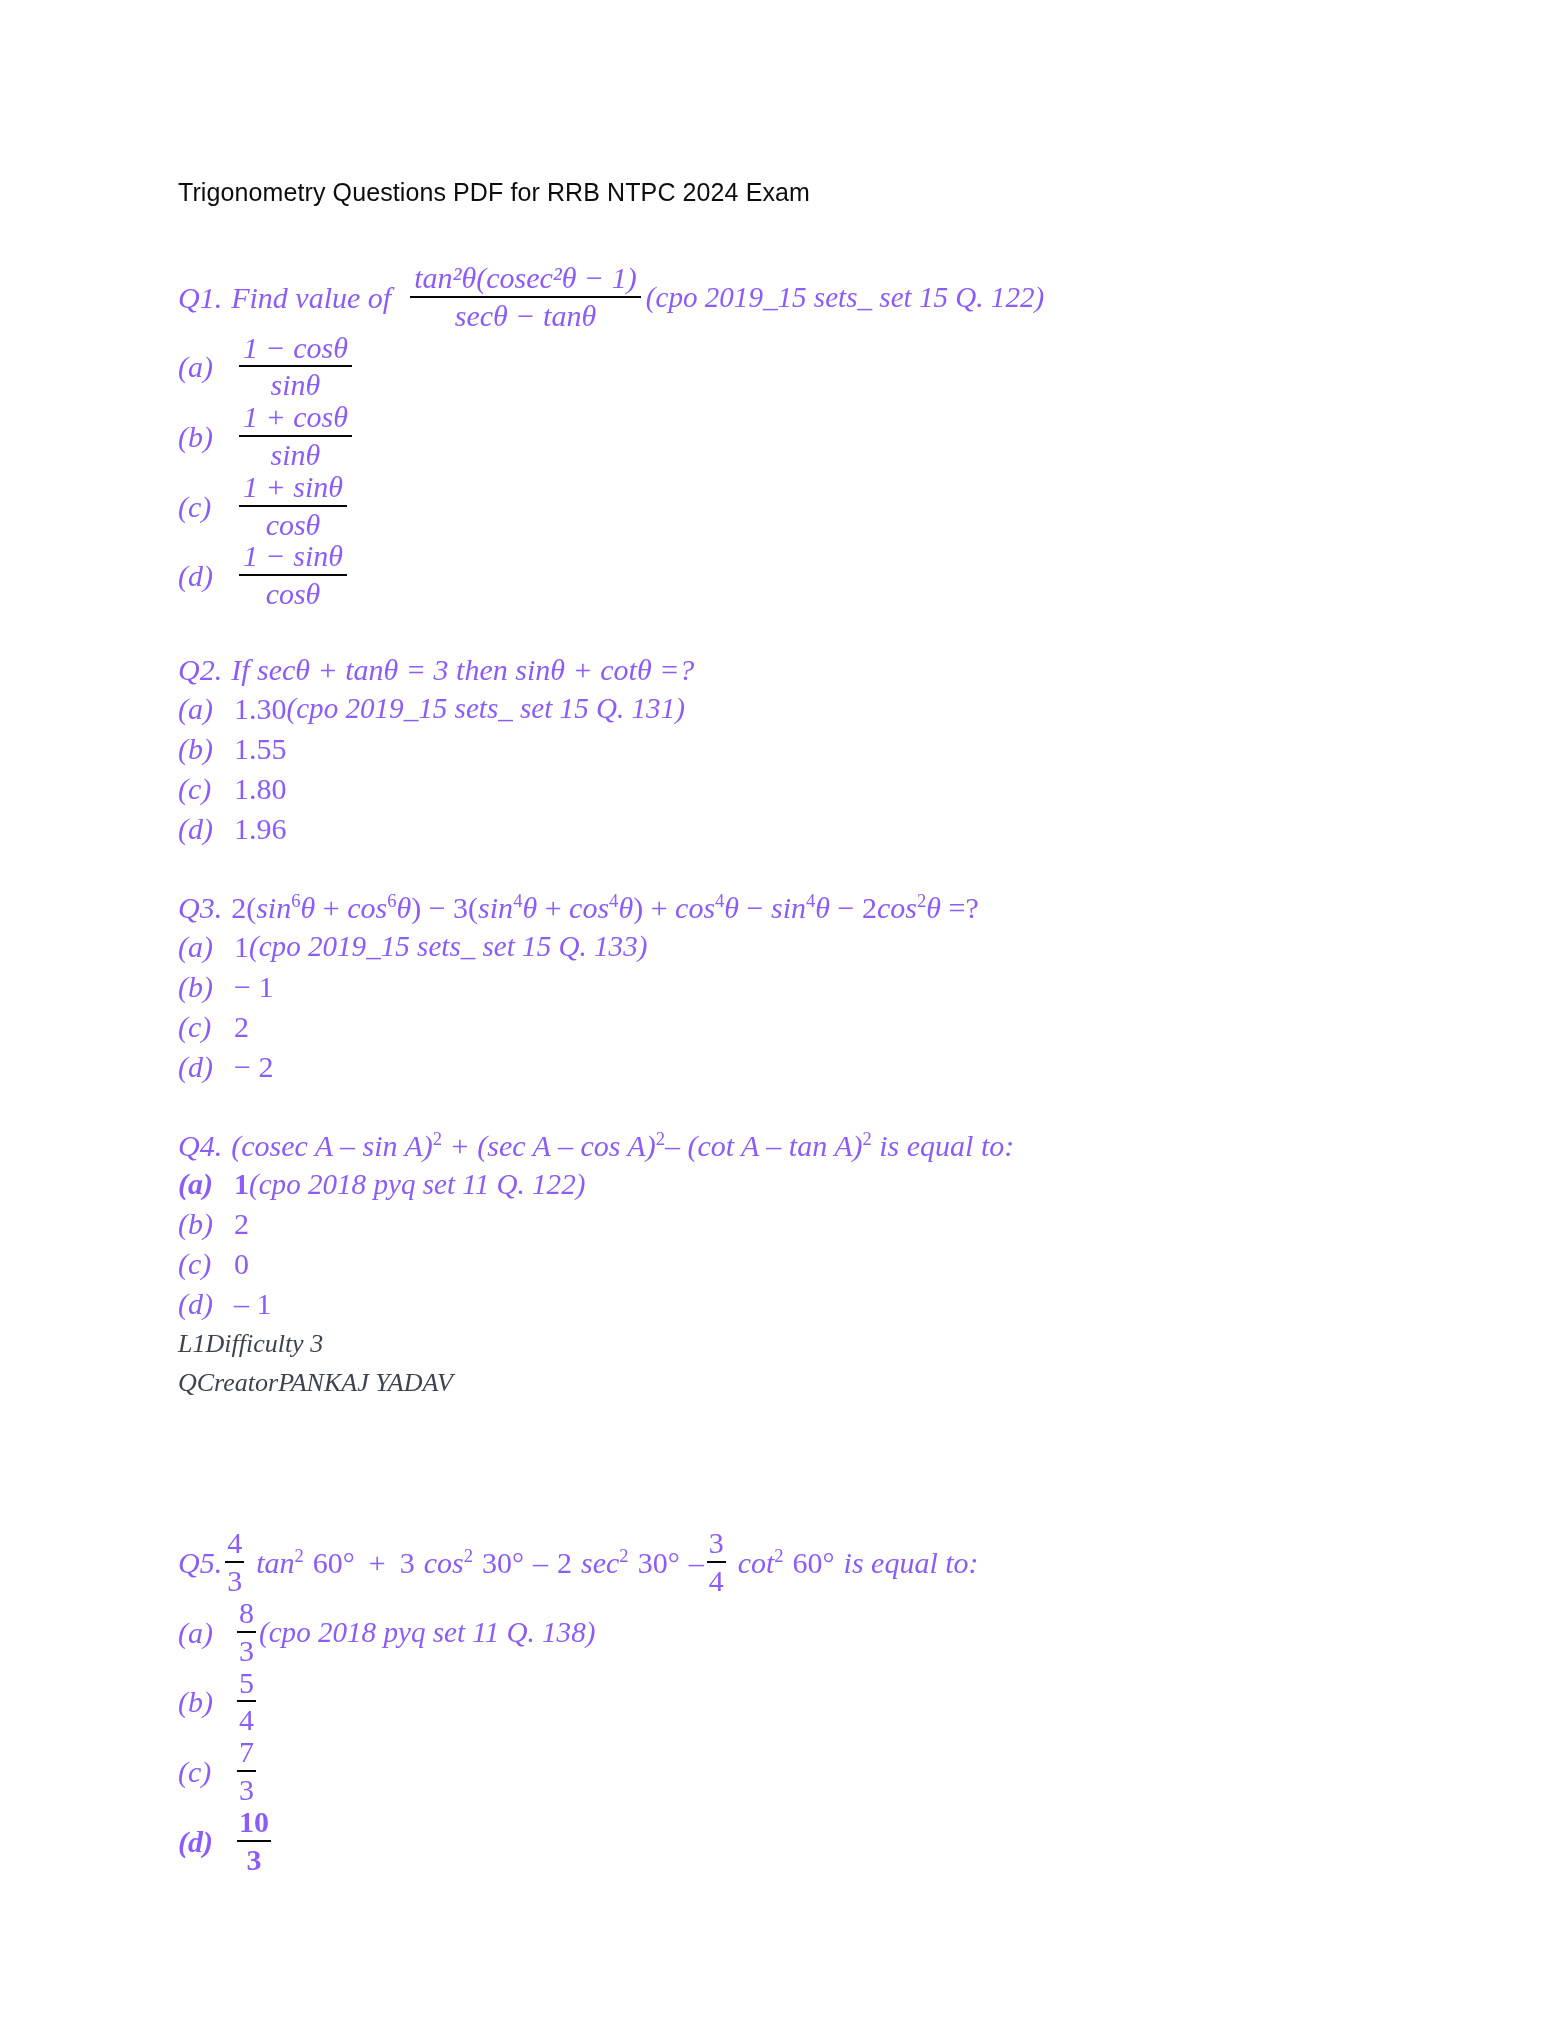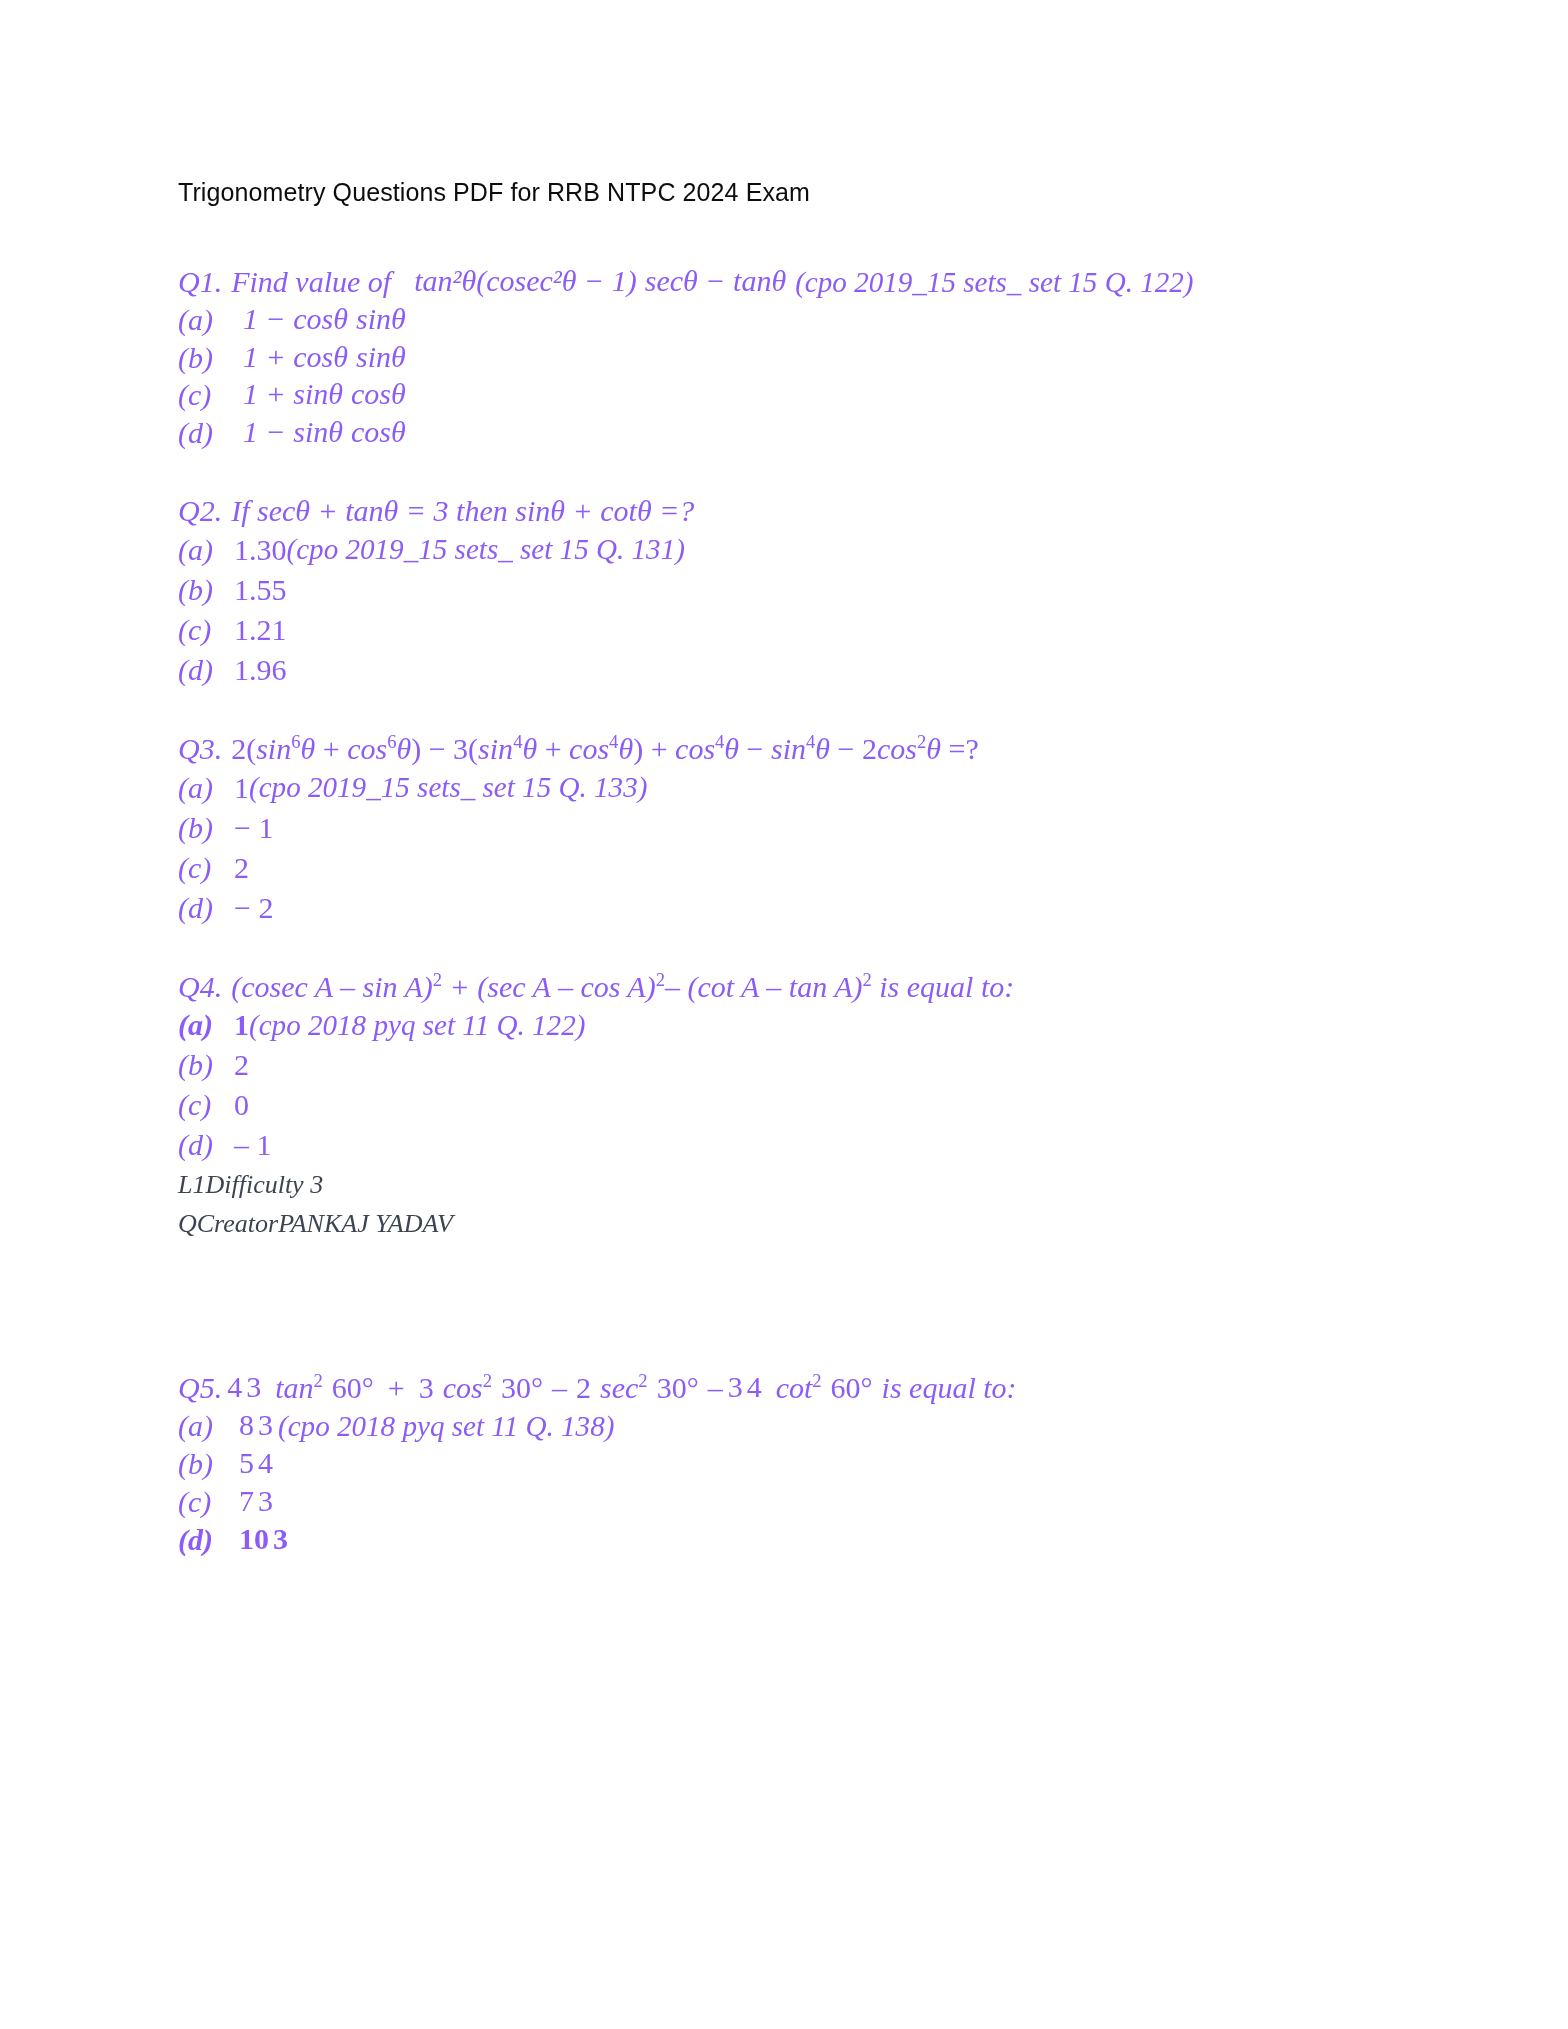--- a/index.html
+++ b/index.html
@@ -67,21 +67,21 @@
   .opt-label {
     display: inline-block;
     min-width: 56px;
   }
   .gap-sm { display: inline-block; width: 9px; }
   .gap-md { display: inline-block; width: 14px; }
 
   
   .frac {
     display: inline-flex;
-    flex-direction: row;
+    flex-direction: column;
     align-items: center;
     vertical-align: middle;
     line-height: 1.06;
     margin: 0 5px;
     position: relative;
     top: -1px;
   }
   .frac .num,
   .frac .den {
     padding: 0 4px;
@@ -193,21 +193,21 @@
         <span class="opt-label">(a)</span>
         <span class="up">1.30</span>
         <span class="inline-cite">(cpo 2019_15 sets_ set 15 Q. 131)</span>
       </div>
       <div class="opt-row math">
         <span class="opt-label">(b)</span>
         <span class="up">1.55</span>
       </div>
       <div class="opt-row math">
         <span class="opt-label">(c)</span>
-        <span class="up">1.21</span>
+        <span class="up">1.80</span>
       </div>
       <div class="opt-row math">
         <span class="opt-label">(d)</span>
         <span class="up">1.96</span>
       </div>
     </div>
 
     <div class="qblock">
       <div class="qline math">
         <span>Q3.</span>

